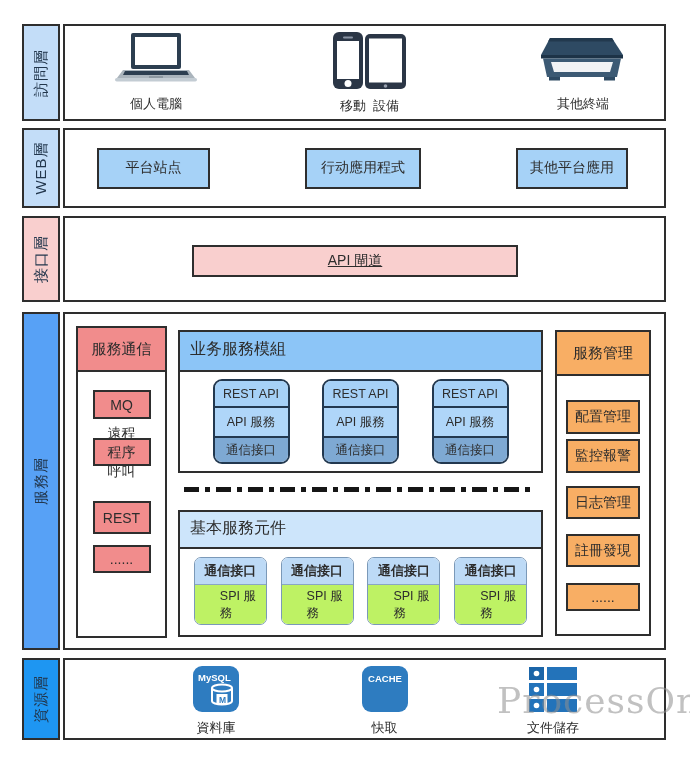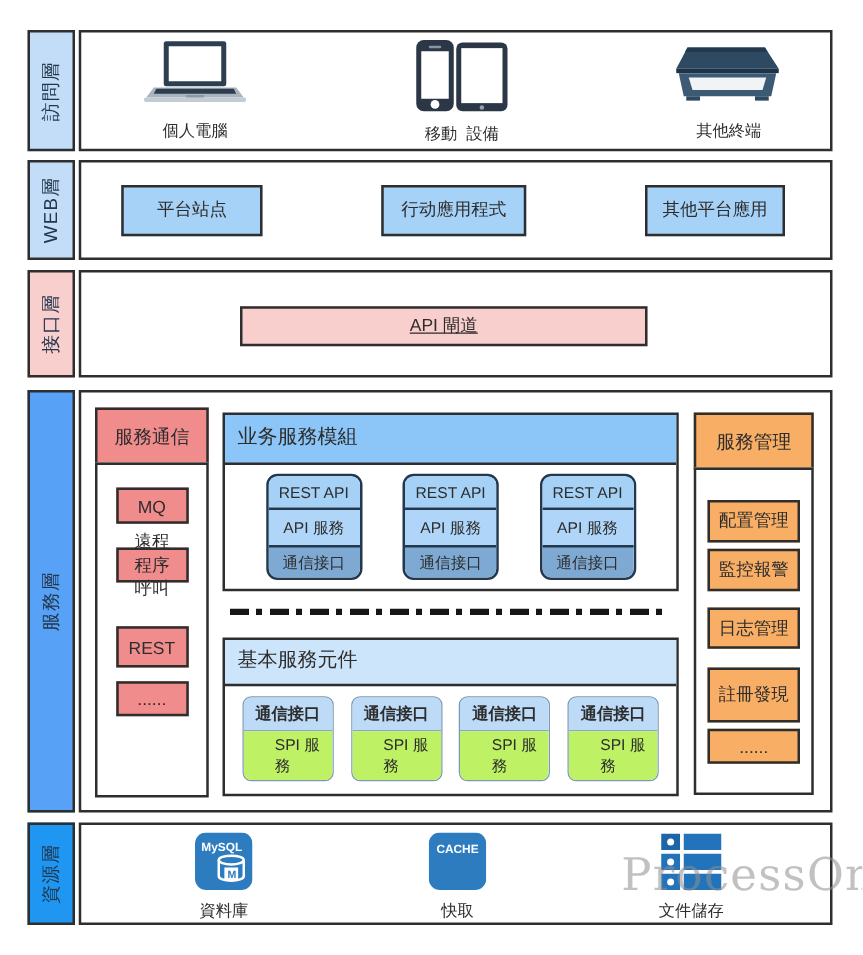--- a/index.html
+++ b/index.html
@@ -70,21 +70,21 @@
   .ucell-top{height:27px;background:#bddaf6;border-bottom:1px solid #8aa7c4;box-sizing:border-box;
              display:flex;align-items:center;justify-content:center;font-size:13px;font-weight:bold;}
   .ucell-bottom{flex:1;background:#bef264;display:flex;align-items:center;justify-content:center;font-size:12.5px;padding-left:25px;}
 
   .mgmt-col{position:absolute;left:490px;top:16px;width:96px;}
   .mgmt-header{height:46px;}
   .mgmt-container{height:262px;margin-top:-2px;}
   .mgmt-item{left:50%;transform:translateX(-50%);width:74px;}
 
   
-  .res-content{display:flex;justify-content:space-between;align-items:flex-start;padding:6px 65px 0 68px;}
+  .res-content{display:flex;justify-content:space-between;align-items:flex-start;padding:6px 65px 0 105px;}
   .store{display:flex;flex-direction:column;align-items:center;width:92px;}
   .store-label{font-size:13px;margin-top:3px;}
 
   .watermark{position:absolute;left:497px;top:680px;font-family:"DejaVu Serif","Liberation Serif",serif;
              font-size:36px;color:#8f8f8f;opacity:.55;letter-spacing:1px;z-index:10;pointer-events:none;}
 </style>
 </head>
 <body>
 
 <div class="canvas">
@@ -220,21 +220,21 @@
           </div>
         </div>
       </div>
 
       <div class="mgmt-col">
         <div class="col-header mgmt-header orange">服務管理</div>
         <div class="col-container mgmt-container">
           <div class="small-box mgmt-item orange" style="top:12px;height:34px;margin-top:12px;">配置管理</div>
           <div class="small-box mgmt-item orange" style="top:63px;height:34px;">監控報警</div>
           <div class="small-box mgmt-item orange" style="top:110px;height:33px;">日志管理</div>
-          <div class="small-box mgmt-item orange" style="top:158px;height:44px;">註冊發現</div>
+          <div class="small-box mgmt-item orange" style="top:158px;height:33px;">註冊發現</div>
           <div class="small-box mgmt-item orange" style="top:207px;height:28px;">......</div>
         </div>
       </div>
 
     </div>
   </div>
 
   <div class="row" style="top:658px;height:82px;">
     <div class="layer-label bg-vblue">
       <span class="vtext">資源層</span>

